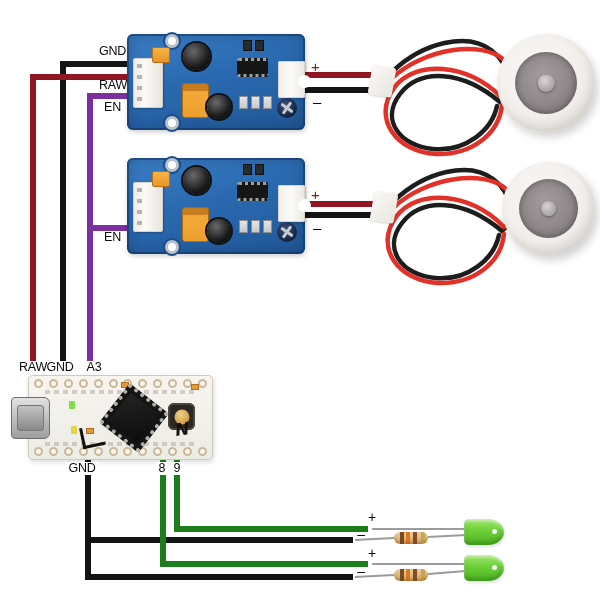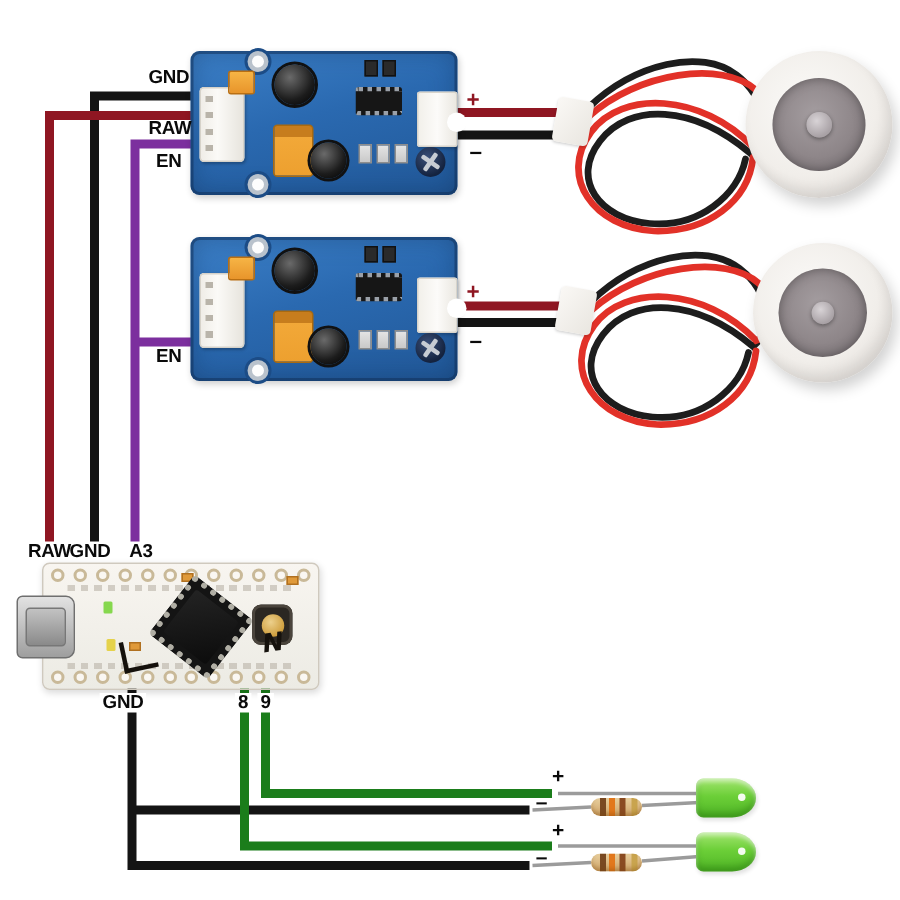--- a/index.html
+++ b/index.html
@@ -1,21 +1,21 @@
 <!DOCTYPE html>
 <html style="--raw-wire: #8f1622; --gnd-wire: #141414; --en-wire: #7c2f9e; --green-wire: #1b7d1b; --atom-red: #e23128; --atom-black: #1d1d1d; --lead-gray: #9b9b9b; --pcb-blue: #2d6db8; --board-white: #f6f3ee; --orange-cap: #f0a235; --led-green: #63ca30; --resistor-tan: #d9b784; --disc-white: #f0ede9; --disc-gray: #8e868a; --gold-button: #d2a64f; --label-color: #0a0a0a;"><head>
 <meta charset="utf-8">
 <style>
   html,body{margin:0;padding:0;background:#fff;}
   #stage{position:relative;width:600px;height:600px;background:#fff;overflow:hidden;
          font-family:"Liberation Sans",sans-serif;}
   svg.wires{position:absolute;left:0;top:0;z-index:5;}
 
   
-  .lbl{position:absolute;z-index:30;font-weight:bold;font-size:12.5px;line-height:1;
+  .lbl{position:absolute;z-index:30;font-weight:normal;font-size:12.5px;line-height:1;
        color:#0a0a0a;letter-spacing:-.2px;white-space:nowrap;}
   .lbl.center{transform:translateX(-50%);}
   .lbl.sign{font-size:15px;}
   .lbl.red{color:var(--raw-wire);}
   .lbl.bg{background:#fff;padding:0 2px;}
   .lbl.small-sign{font-size:14px;}
 
   
   .module{position:absolute;width:178px;height:96px;z-index:15;border-radius:6px;
     background:linear-gradient(165deg,#3c80c8,#2a69b0 45%,#215898 100%);

